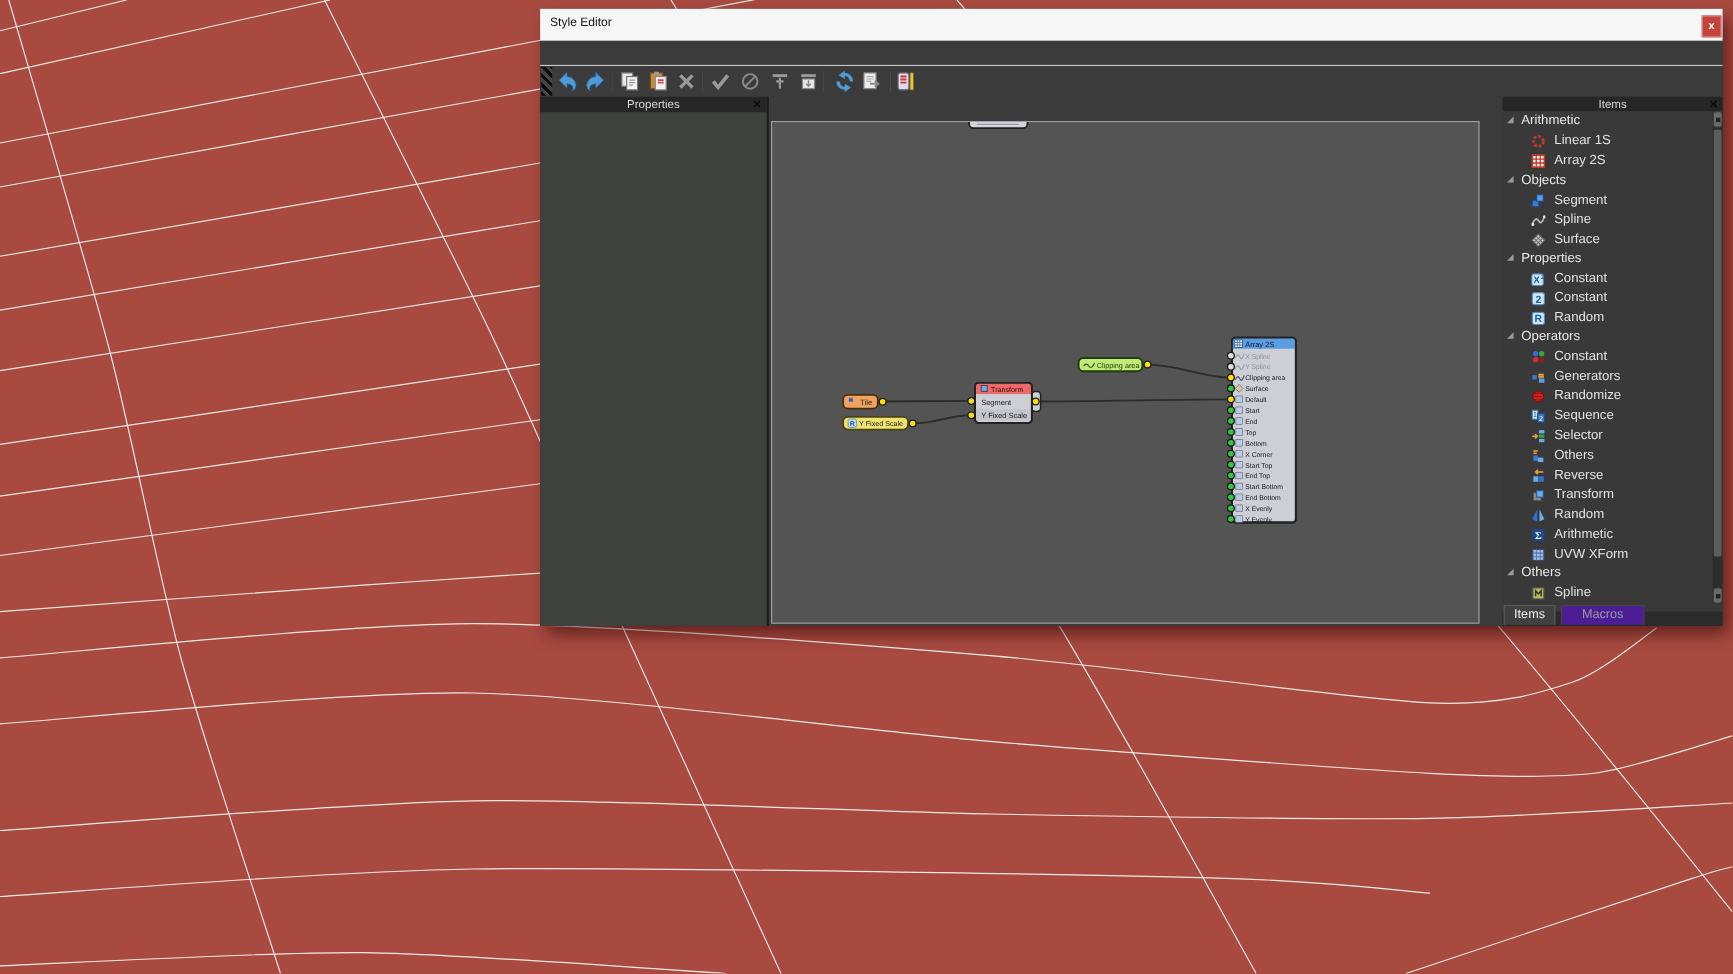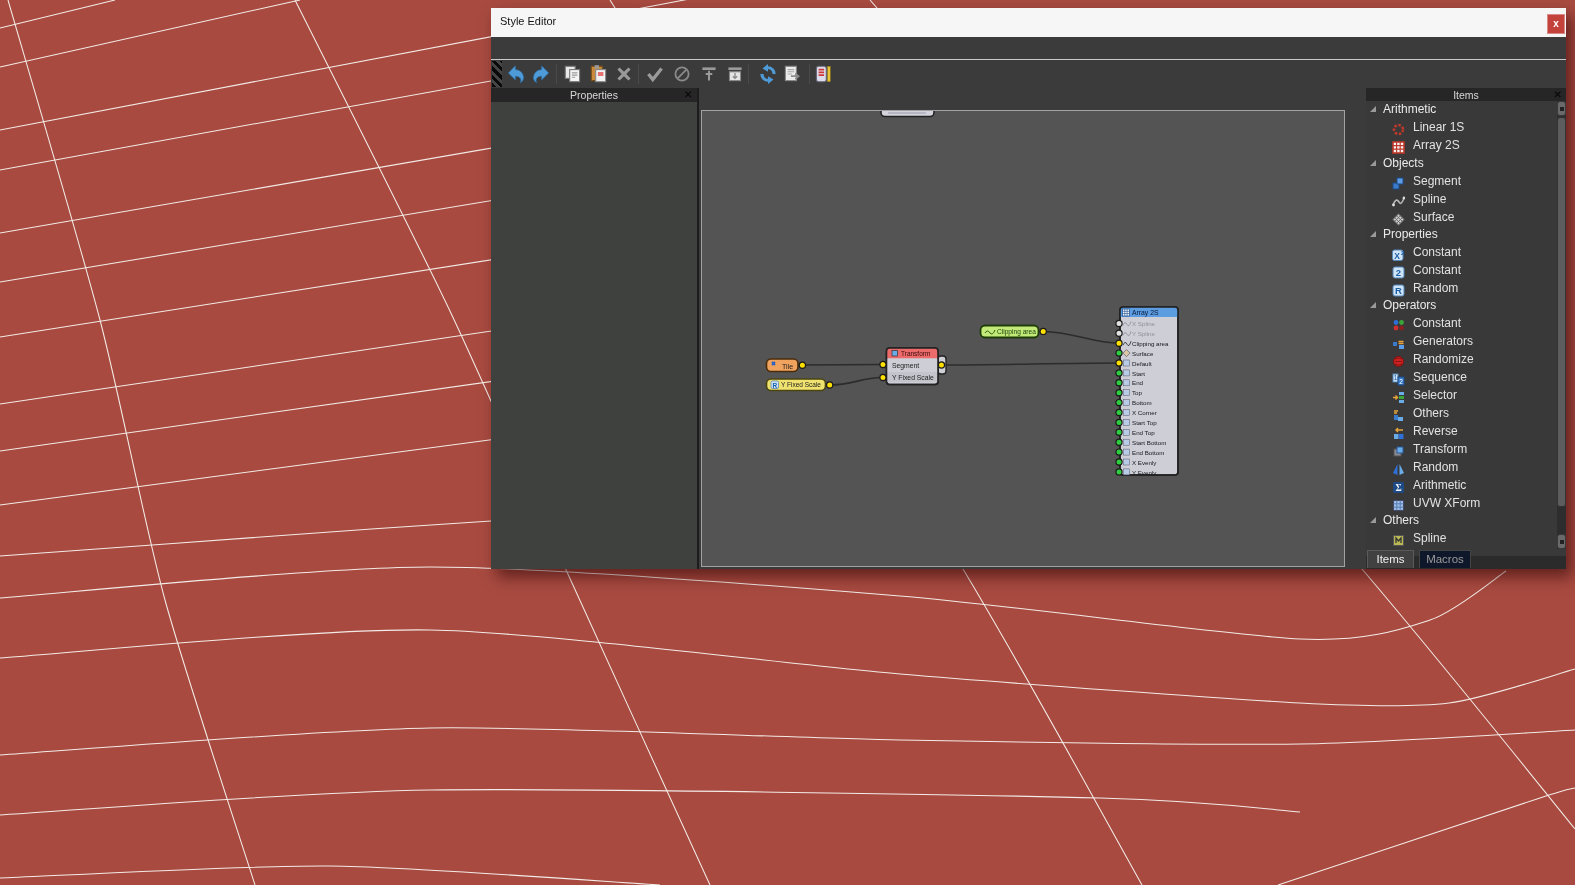--- a/index.html
+++ b/index.html
@@ -360,14 +360,14 @@
         <div class="sbtn" style="top:0px">
           <div></div>
         </div>
         <div id="sthumb"></div>
         <div class="sbtn" style="bottom:0px">
           <div></div>
         </div>
       </div>
 <div id="btabs"></div>
 <div class="btab" style="left:1px;top:462px;width:47px;background:#414141;color:#f0f0f0;border:1px solid #5a5a5a;border-bottom:none">Items</div>
-<div class="btab" style="left:53px;top:462px;width:52px;background:#0f172a;color:#9a9a9a;border:1px solid #444;border-bottom:none">Macros</div>
+<div class="btab" style="left:53px;top:462px;width:76px;background:#4c1d95;color:#9a9a9a;border:1px solid #444;border-bottom:none">Macros</div>
 </div>
 </div>
 </body></html>

